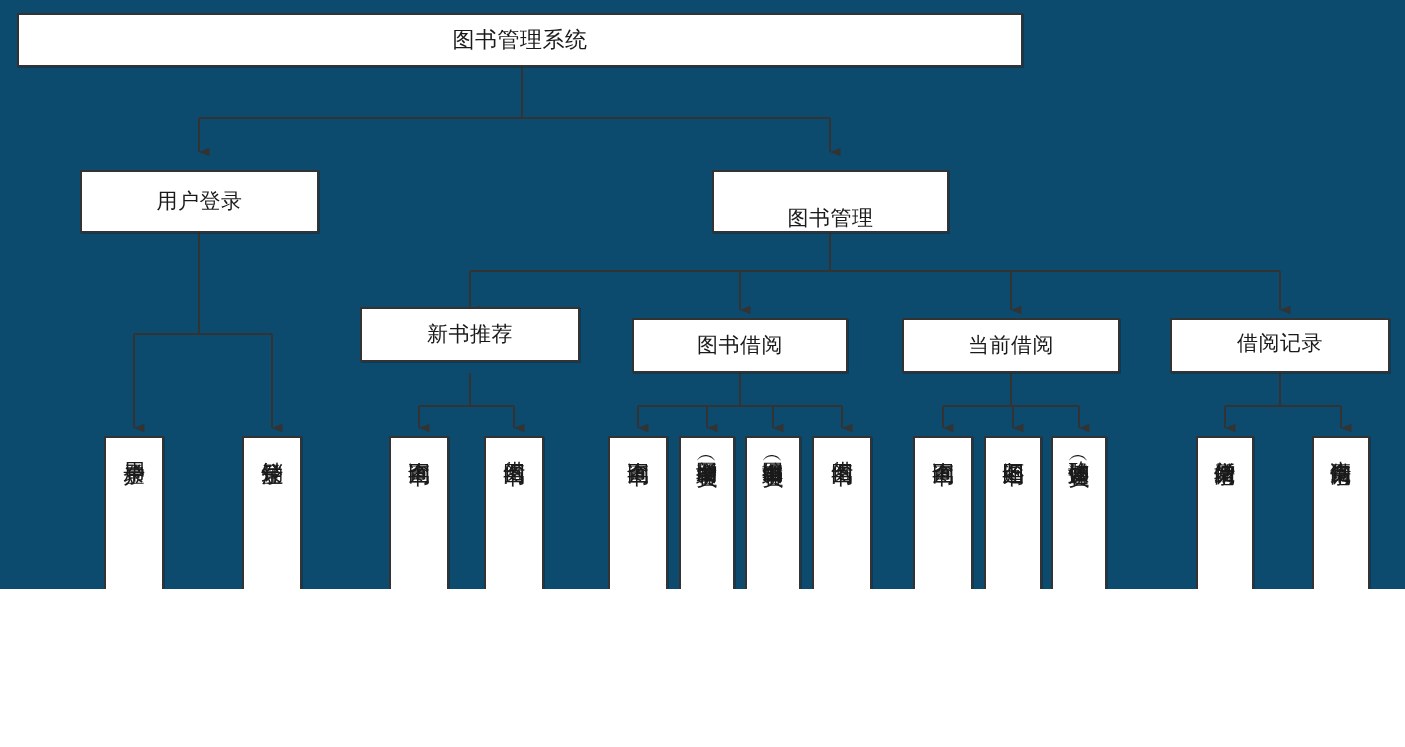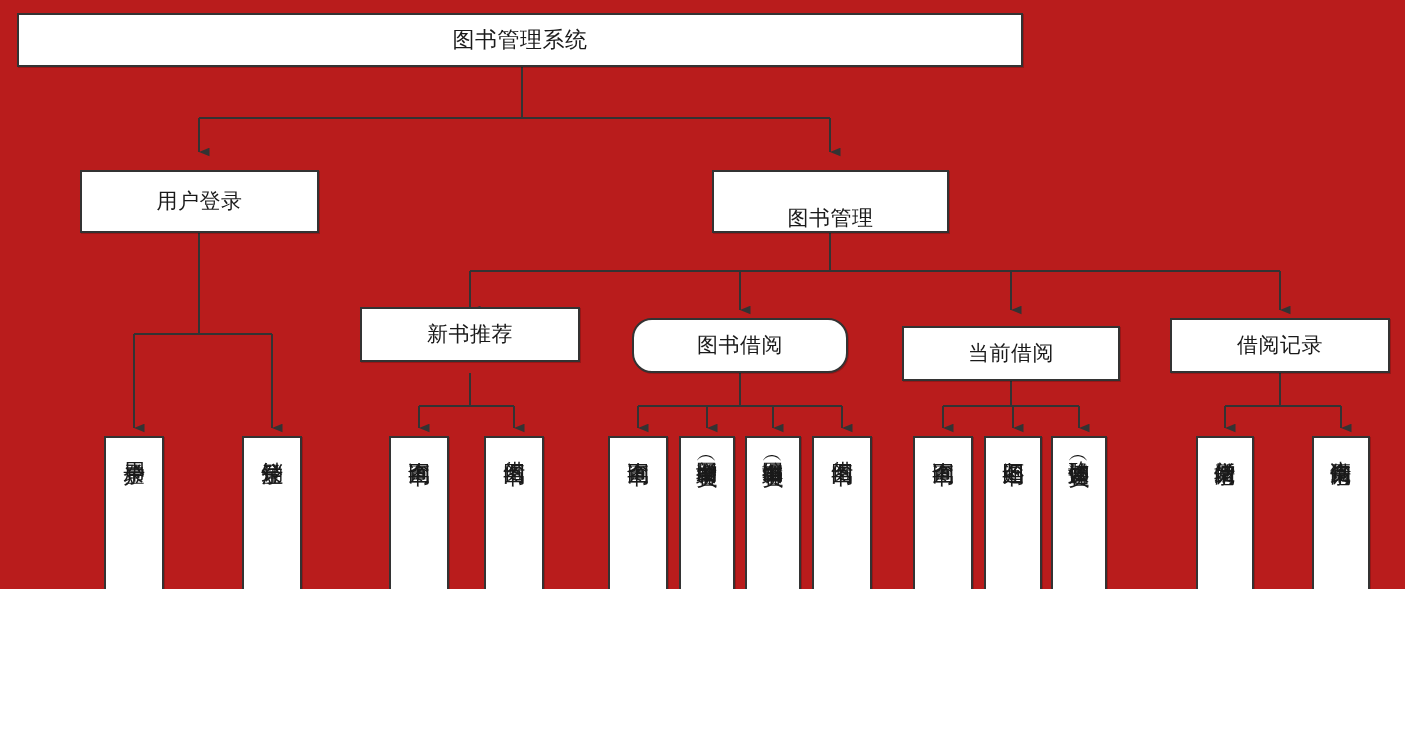--- a/index.html
+++ b/index.html
@@ -8,21 +8,21 @@
     padding: 0;
     background: #ffffff;
   }
   body {
     font-family: "Liberation Sans", "DejaVu Sans", sans-serif;
   }
   #canvas {
     position: relative;
     width: 1405px;
     height: 589px;
-    background: #b91c1c;
+    background: #0c4a6e;
     overflow: hidden;
   }
   #edges {
     position: absolute;
     left: 0;
     top: 0;
     width: 1405px;
     height: 747px;
     pointer-events: none;
   }
@@ -140,27 +140,27 @@
   <div class="node h" style="left:80px; top:170px; width:239px; height:63px;">
     <span class="lbl">用户登录</span>
   </div>
   <div class="node h" style="left:712px; top:170px; width:237px; height:63px;align-items:flex-end;">
     <span class="lbl">图书管理</span>
   </div>
 
   <div class="node h" style="left:360px; top:307px; width:220px; height:55px;">
     <span class="lbl">新书推荐</span>
   </div>
-  <div class="node h" style="left:632px; top:318px; width:216px; height:55px;border-radius:20px;">
+  <div class="node h" style="left:632px; top:318px; width:216px; height:55px;">
     <span class="lbl">图书借阅</span>
   </div>
-  <div class="node h" style="left:902px; top:326px; width:218px; height:55px;">
+  <div class="node h" style="left:902px; top:318px; width:218px; height:55px;">
     <span class="lbl">当前借阅</span>
   </div>
-  <div class="node h" style="left:1170px; top:318px; width:220px; height:55px;">
+  <div class="node h" style="left:1170px; top:318px; width:220px; height:55px;font-family:Liberation Mono, monospace;">
     <span class="lbl">借阅记录</span>
   </div>
 
   <div class="node v" style="left:104px; top:436px; width:60px; height:297px;">
     <span class="lbl">用户登录</span>
   </div>
   <div class="node v" style="left:242px; top:436px; width:60px; height:297px;">
     <span class="lbl">注销登录</span>
   </div>
 

